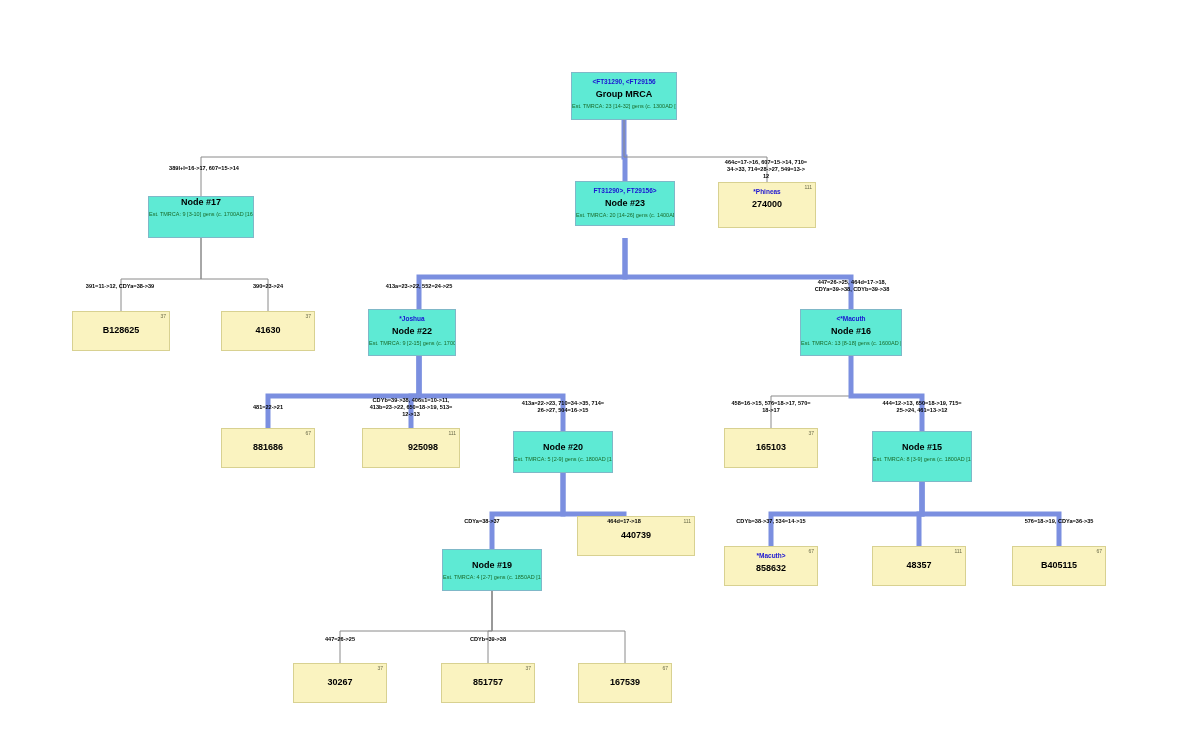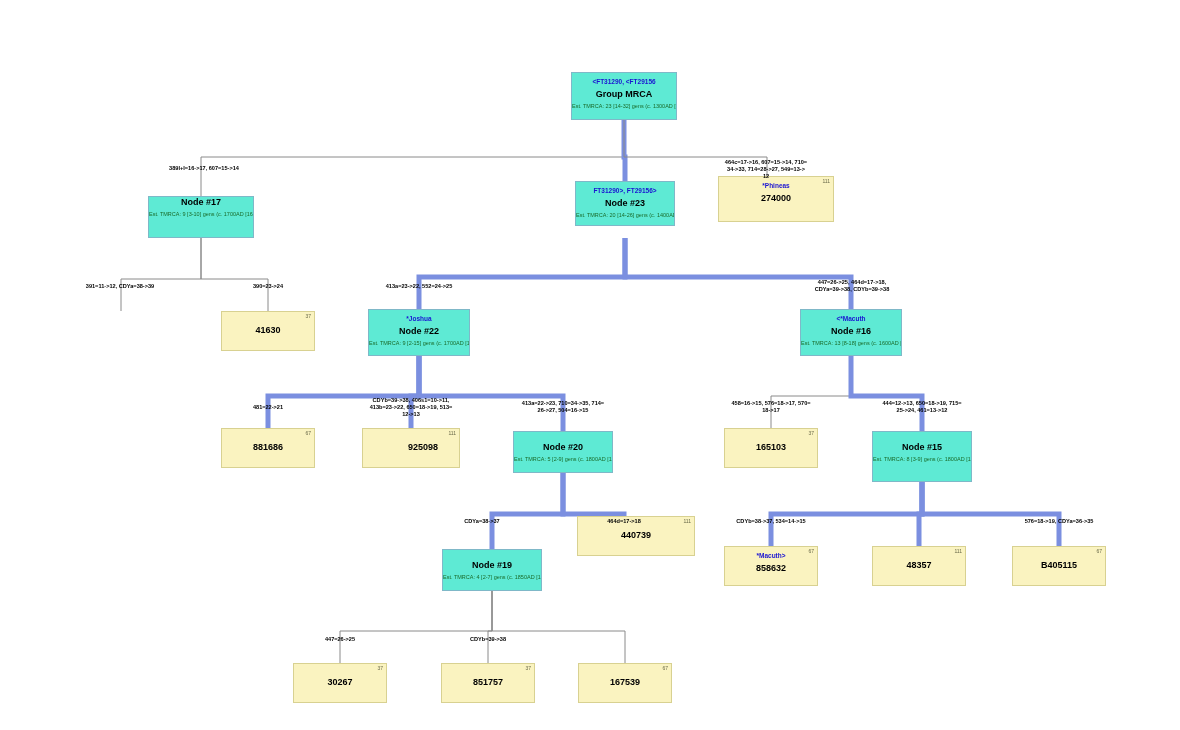--- a/index.html
+++ b/index.html
@@ -124,30 +124,34 @@
       <div class="node-title" style="margin-top: 0;">Node #17</div>
       <div class="node-tmrca">Est. TMRCA: 9 [3-10] gens
 (c. 1700AD [1650AD-1750AD])</div>
     </div>
     <div class="node internal" style="left: 575px; top: 181px; width: 100px; height: 45px;">
       <div class="node-haplo">FT31290&gt;, FT29156&gt;</div>
       <div class="node-title">Node #23</div>
       <div class="node-tmrca">Est. TMRCA: 20 [14-26] gens
 (c. 1400AD [1200AD-1550AD])</div>
     </div>
-    <div class="node leaf" style="left: 718px; top: 176px; width: 116px; height: 46px;">
+    <div class="node leaf" style="left: 718px; top: 182px; width: 98px; height: 46px;">
       <div class="node-badge">111</div>
       <div class="node-haplo">*Phineas</div>
       <div class="node-title">274000</div>
     </div>
+    <div class="node leaf" style="left: 72px; top: 311px; width: 98px; height: 40px;">
+      <div class="node-badge">37</div>
+      <div class="node-title" style="margin-top: 13px;">B128625</div>
+    </div>
     <div class="node leaf" style="left: 221px; top: 311px; width: 94px; height: 40px;">
       <div class="node-badge">37</div>
       <div class="node-title" style="margin-top: 13px;">41630</div>
     </div>
-    <div class="node internal" style="left: 368px; top: 309px; width: 102px; height: 47px;">
+    <div class="node internal" style="left: 368px; top: 309px; width: 88px; height: 47px;">
       <div class="node-haplo">*Joshua</div>
       <div class="node-title">Node #22</div>
       <div class="node-tmrca">Est. TMRCA: 9 [2-15] gens
 (c. 1700AD [1500AD-1900AD])</div>
     </div>
     <div class="node internal" style="left: 800px; top: 309px; width: 102px; height: 47px;">
       <div class="node-haplo">&lt;*Macuth</div>
       <div class="node-title">Node #16</div>
       <div class="node-tmrca">Est. TMRCA: 13 [8-18] gens
 (c. 1600AD [1450AD-1750AD])</div>

